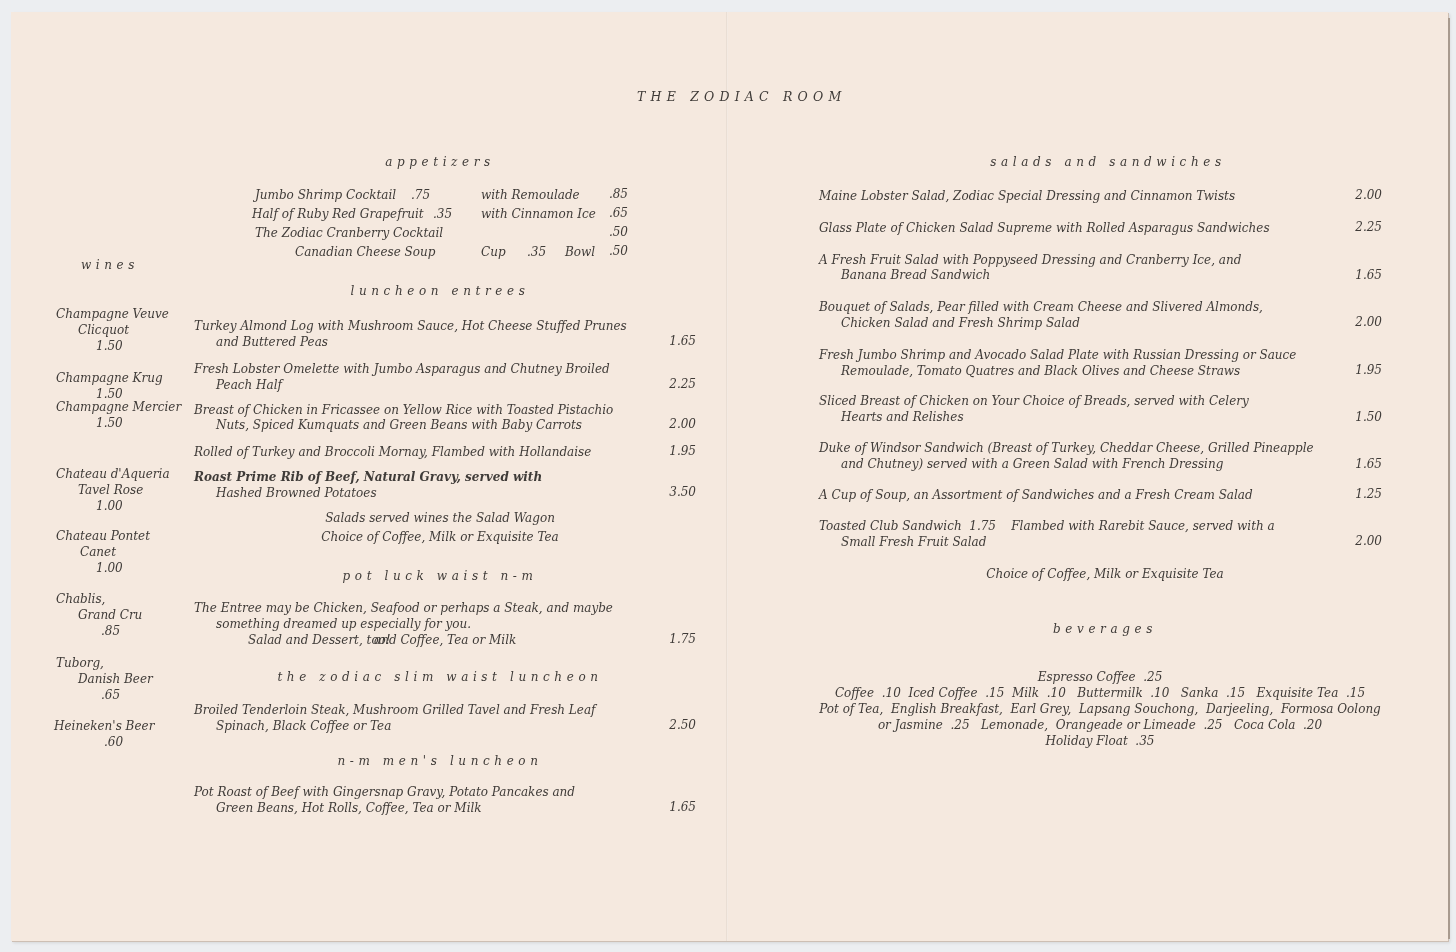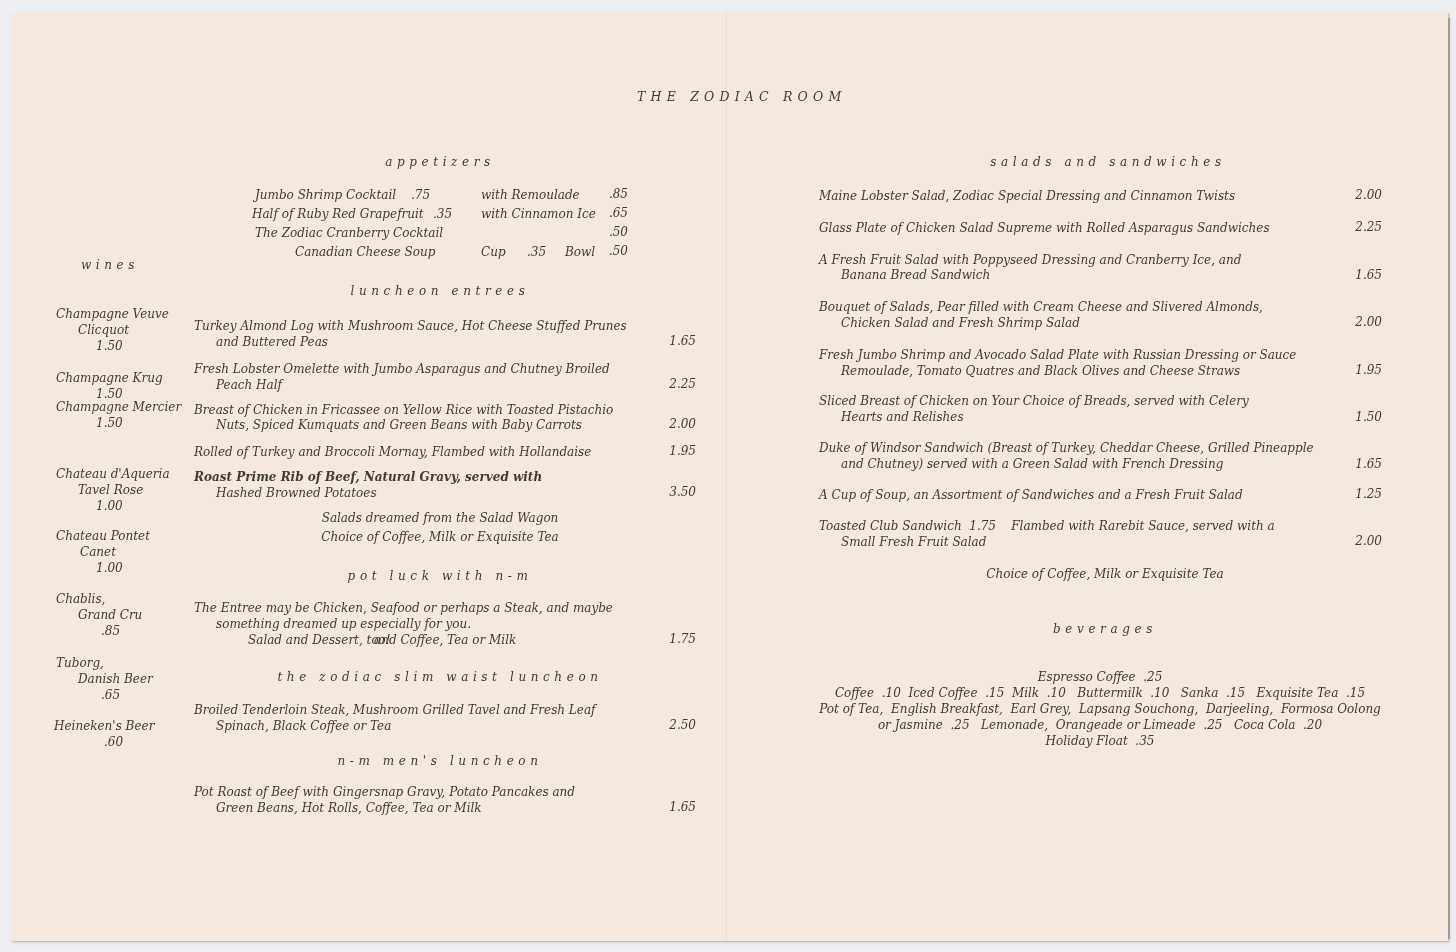--- a/index.html
+++ b/index.html
@@ -127,24 +127,24 @@
 </div>
 <div>
   <div class="abs line" style="left:194px; top:444px;">Rolled of Turkey and Broccoli Mornay, Flambed with Hollandaise</div>
   <div class="abs price" style="left:640px; top:444px; width:56px;">1.95</div>
 </div>
 <div>
   <div class="abs line" style="left:194px; top:469px;font-weight:bold;">Roast Prime Rib of Beef, Natural Gravy, served with</div>
   <div class="abs line" style="left:216px; top:485px;">Hashed Browned Potatoes</div>
   <div class="abs price" style="left:640px; top:485px; width:56px;">3.50</div>
 </div>
-<div class="abs line center" style="left:290px; top:510px; width:300px;">Salads dreamed from the Salad Wagon</div>
+<div class="abs line center" style="left:290px; top:510px; width:300px;">Salads served wines the Salad Wagon</div>
 <div class="abs line center" style="left:290px; top:529px; width:300px;">Choice of Coffee, Milk or Exquisite Tea</div>
 
-<div class="abs heading" style="left:290px; top:569px; width:300px;">pot luck with n-m</div>
+<div class="abs heading" style="left:290px; top:569px; width:300px;">pot luck waist n-m</div>
 <div>
   <div class="abs line" style="left:194px; top:600px;">The Entree may be Chicken, Seafood or perhaps a Steak, and maybe</div>
   <div class="abs line" style="left:216px; top:616px;">something dreamed up especially for you.</div>
   <div class="abs line" style="left:216px; top:632px;margin-left:32px;">Salad and Dessert, too!</div>
   <div class="abs line" style="left:374px; top:632px;">and Coffee, Tea or Milk</div>
   <div class="abs price" style="left:640px; top:632px; width:56px;">1.75</div>
 </div>
 
 <div class="abs heading" style="left:240px; top:670px; width:400px;">the zodiac slim waist luncheon</div>
 <div>
@@ -189,21 +189,21 @@
   <div class="abs line" style="left:819px; top:393px;">Sliced Breast of Chicken on Your Choice of Breads, served with Celery</div>
   <div class="abs line" style="left:841px; top:409px;">Hearts and Relishes</div>
   <div class="abs price" style="left:1326px; top:410px; width:56px;">1.50</div>
 </div>
 <div>
   <div class="abs line" style="left:819px; top:440px;">Duke of Windsor Sandwich (Breast of Turkey, Cheddar Cheese, Grilled Pineapple</div>
   <div class="abs line" style="left:841px; top:456px;">and Chutney) served with a Green Salad with French Dressing</div>
   <div class="abs price" style="left:1326px; top:457px; width:56px;">1.65</div>
 </div>
 <div>
-  <div class="abs line" style="left:819px; top:487px;">A Cup of Soup, an Assortment of Sandwiches and a Fresh Fruit Salad</div>
+  <div class="abs line" style="left:819px; top:487px;">A Cup of Soup, an Assortment of Sandwiches and a Fresh Cream Salad</div>
   <div class="abs price" style="left:1326px; top:487px; width:56px;">1.25</div>
 </div>
 <div>
   <div class="abs line" style="left:819px; top:518px; white-space:pre;">Toasted Club Sandwich  1.75    Flambed with Rarebit Sauce, served with a</div>
   <div class="abs line" style="left:841px; top:534px;">Small Fresh Fruit Salad</div>
   <div class="abs price" style="left:1326px; top:534px; width:56px;">2.00</div>
 </div>
 <div class="abs line center" style="left:955px; top:566px; width:300px;">Choice of Coffee, Milk or Exquisite Tea</div>
 
 <div class="abs heading" style="left:1005px; top:622px; width:200px;">beverages</div>

